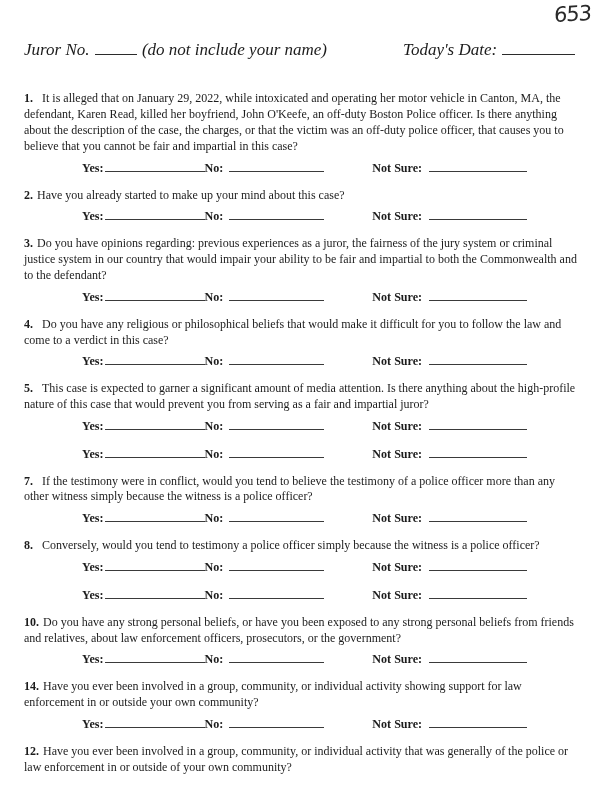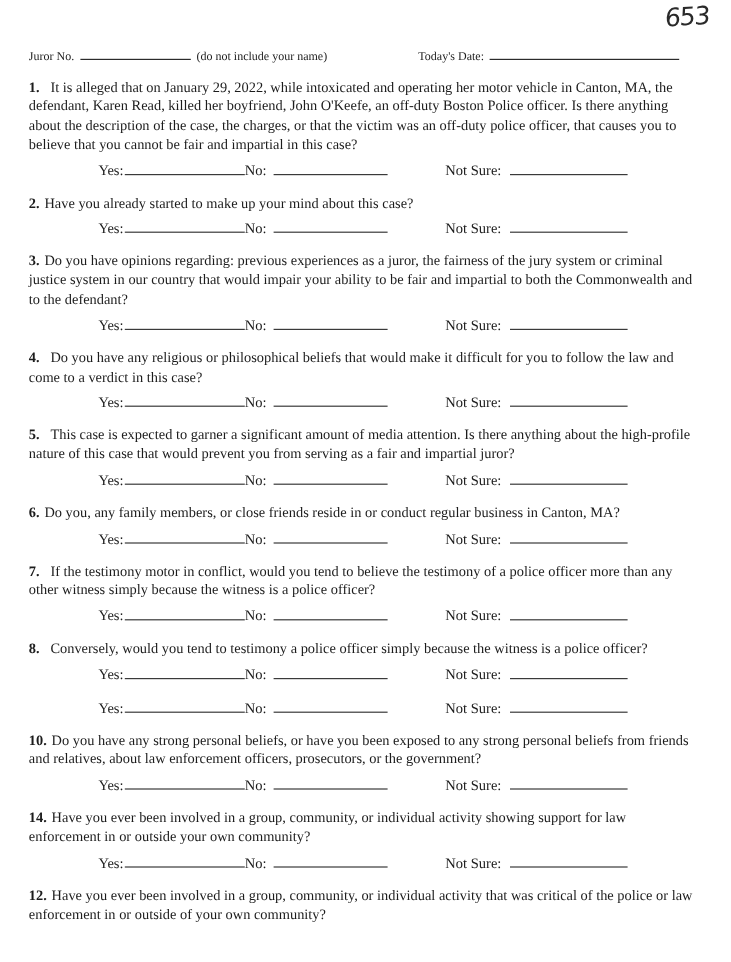--- a/index.html
+++ b/index.html
@@ -39,23 +39,24 @@
     position: absolute;
     left: 24px;
     top: 40px;
     width: 556px;
   }
 
   
   .hdr {
     display: flex;
     align-items: baseline;
-    font-size: 10px;
-    margin-bottom: 13px;
+    font-size: 17px;
+    margin-bottom: 31px;
     white-space: nowrap;
+    font-style: italic;
   }
   .hdr .rule {
     display: inline-block;
     border-bottom: 1px solid #2b2b2b;
     height: 0.85em;
     margin: 0 5px;
   }
   .rule-juror { width: 92px; }
   .rule-date  { width: 158px; }
   .hdr-paren { }
@@ -80,21 +81,21 @@
 
   
   .ans {
     font-size: 12.1px;
     padding-left: 58px;
     margin-top: 1px;
     white-space: nowrap;
     display: flex;
     align-items: baseline;
   }
-  .ans .opt { display: inline-flex; align-items: baseline; }
+  .ans .opt { display: inline-flex; align-items: baseline; font-weight: bold; }
   .ans .blank {
     display: inline-block;
     border-bottom: 1px solid #3a3a3a;
     height: 0.9em;
   }
   .b-yes { width: 100px; margin-left: 1px; }
   .b-no  { width: 95px;  margin-left: 6px; }
   .b-ns  { width: 98px;  margin-left: 7px; }
   .sp-no { display:inline-block; width: 0px; }
   .sp-ns { display:inline-block; width: 48px; }
@@ -206,40 +207,39 @@
               <span class="blank b-no"></span>
             </span>
             <span class="sp-ns"></span>
             <span class="opt">
               <span>Not Sure:</span>
               <span class="blank b-ns"></span>
             </span>
           </div>
         </div>
         <div class="block">
-          <div class="q"><span class="num">6.</span><span class="gap1"></span><span>Do you, any family members, or close friends reside in or conduct regular business in Canton, MA?</span></div>
-          <div class="ans">
-            <span class="opt">
-              <span>Yes:</span>
-              <span class="blank b-yes"></span>
-            </span>
-            <span class="sp-no"></span>
-            <span class="opt">
-              <span>No:</span>
-              <span class="blank b-no"></span>
-            </span>
-            <span class="sp-ns"></span>
-            <span class="opt">
-              <span>Not Sure:</span>
-              <span class="blank b-ns"></span>
-            </span>
-          </div>
-        </div>
-        <div class="block">
-          <div class="q"><span class="num">7.</span><span class="gap2"></span><span>If the testimony motor in conflict, would you tend to </span><b>believe</b><span> the testimony of a police officer more than any other witness simply because the witness is a police officer?</span></div>
+          <div class="ans">
+            <span class="opt">
+              <span>Yes:</span>
+              <span class="blank b-yes"></span>
+            </span>
+            <span class="sp-no"></span>
+            <span class="opt">
+              <span>No:</span>
+              <span class="blank b-no"></span>
+            </span>
+            <span class="sp-ns"></span>
+            <span class="opt">
+              <span>Not Sure:</span>
+              <span class="blank b-ns"></span>
+            </span>
+          </div>
+        </div>
+        <div class="block">
+          <div class="q"><span class="num">7.</span><span class="gap2"></span><span>If the testimony were in conflict, would you tend to </span><b>believe</b><span> the testimony of a police officer more than any other witness simply because the witness is a police officer?</span></div>
           <div class="ans">
             <span class="opt">
               <span>Yes:</span>
               <span class="blank b-yes"></span>
             </span>
             <span class="sp-no"></span>
             <span class="opt">
               <span>No:</span>
               <span class="blank b-no"></span>
             </span>
@@ -319,18 +319,18 @@
               <span class="blank b-no"></span>
             </span>
             <span class="sp-ns"></span>
             <span class="opt">
               <span>Not Sure:</span>
               <span class="blank b-ns"></span>
             </span>
           </div>
         </div>
         <div class="block">
-          <div class="q"><span class="num">12.</span><span class="gap1"></span><span>Have you ever been involved in a group, community, or individual activity that was </span><b>critical</b><span> of the police or law enforcement in or outside of your own community?</span></div>
+          <div class="q"><span class="num">12.</span><span class="gap1"></span><span>Have you ever been involved in a group, community, or individual activity that was </span><b>generally</b><span> of the police or law enforcement in or outside of your own community?</span></div>
         </div>
       </div>
 
   </div>
 </div>
 
 </body></html>

